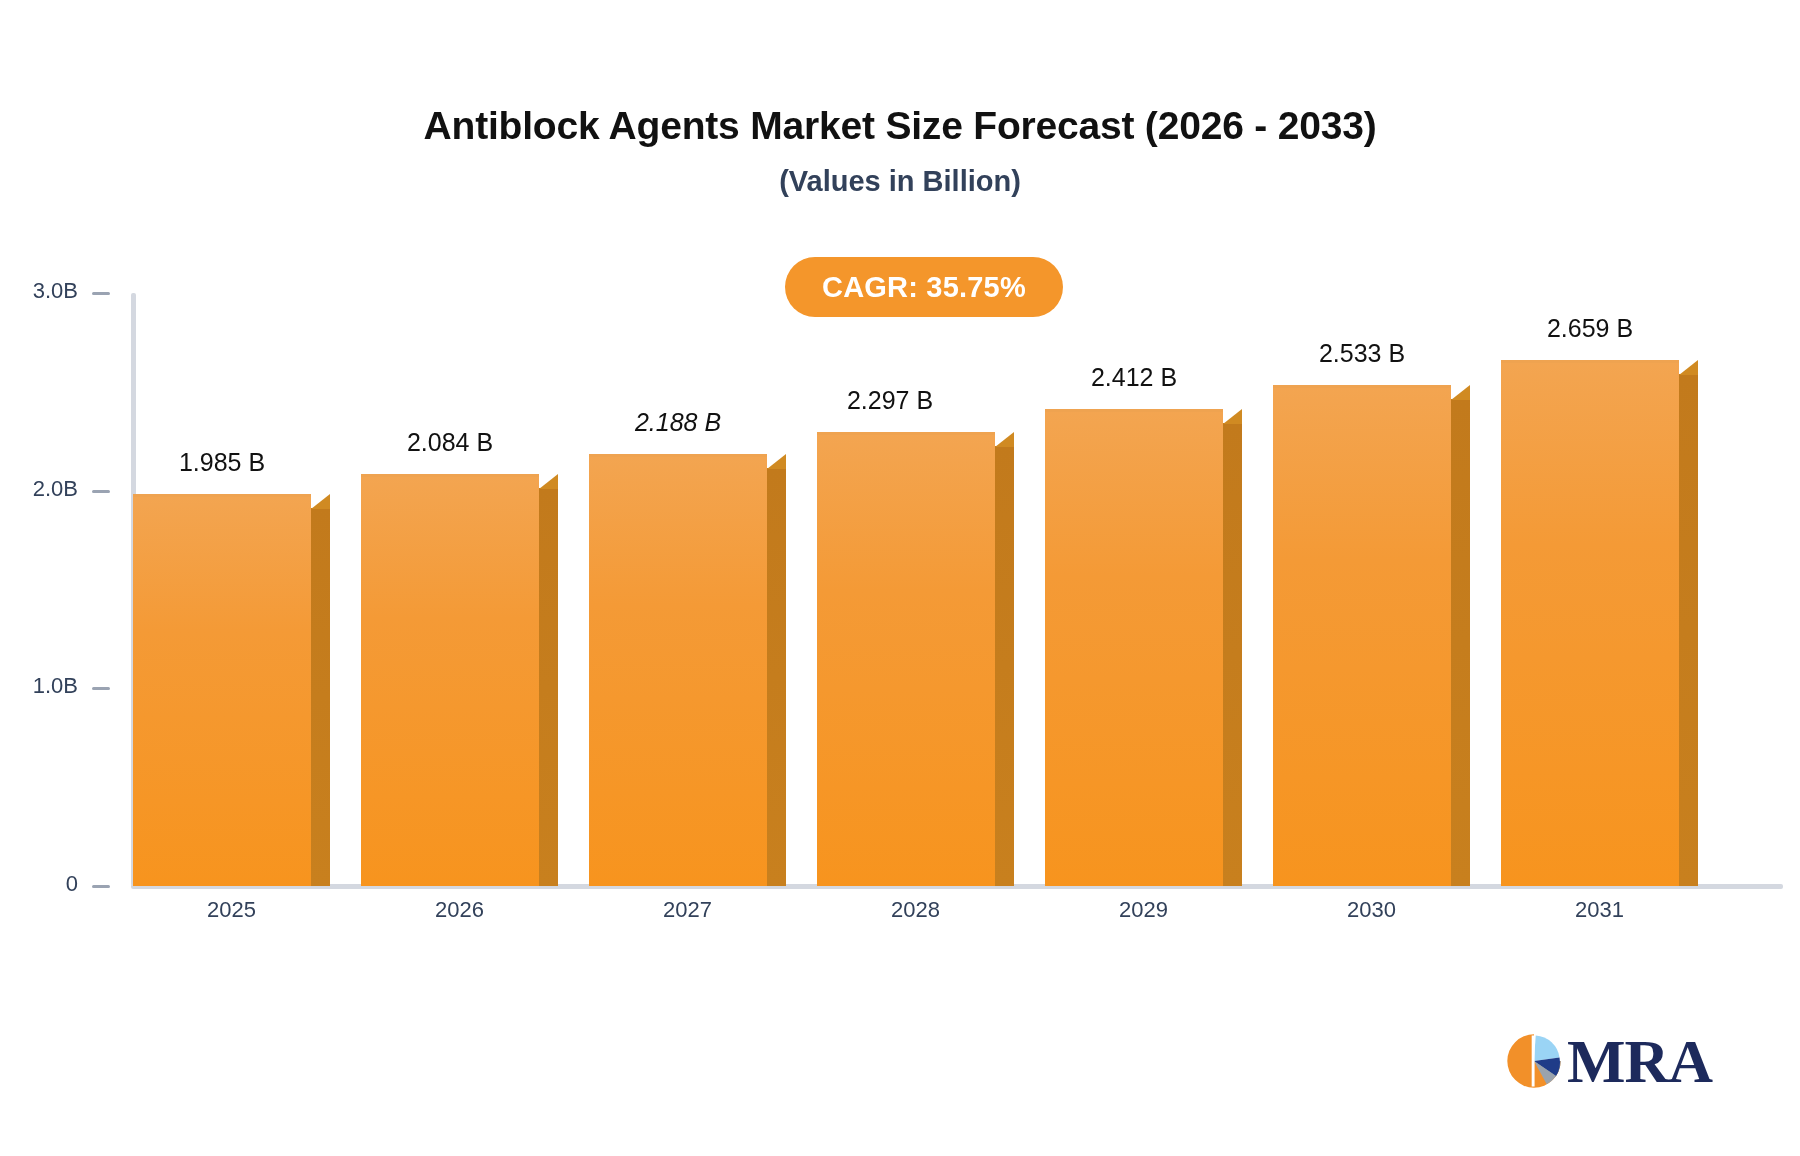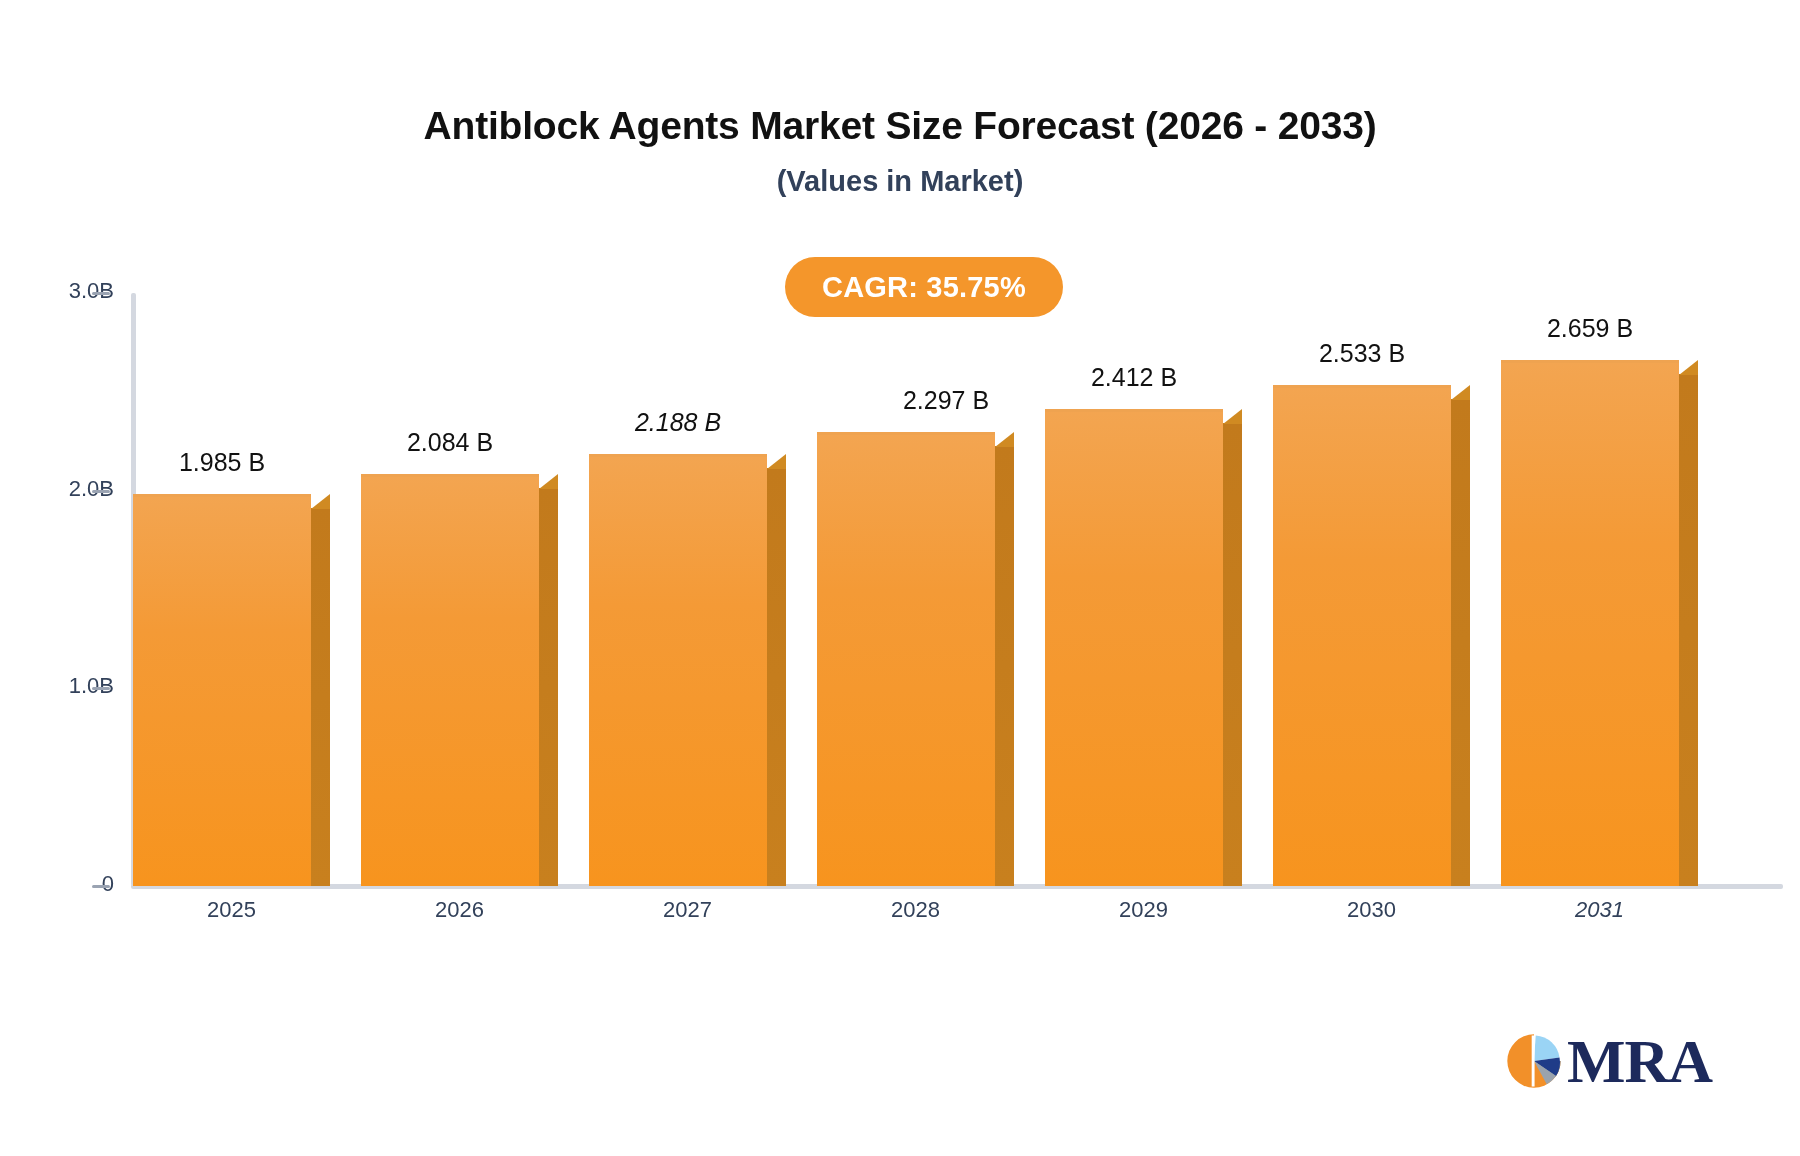--- a/index.html
+++ b/index.html
@@ -95,21 +95,20 @@
   }
 
   .y-tick-label {
     position: absolute;
     right: 1812px;   
     text-align: right;
     font-size: 22px;
     color: #32415a;
     font-weight: 400;
     white-space: nowrap;
-    padding-left: 36px;
   }
   .y-tick-dash {
     position: absolute;
     width: 18px;
     height: 3px;
     background: #9aa3b2;
     border-radius: 2px;
   }
 
   
@@ -196,21 +195,21 @@
     letter-spacing: -1px;
   }
 </style>
 </head>
 <body>
 
 <div id="root">
 
   <div class="title-block">
     <div class="chart-title">Antiblock Agents Market Size Forecast (2026 - 2033)</div>
-    <div class="chart-subtitle">(Values in Market)</div>
+    <div class="chart-subtitle">(Values in Billion)</div>
   </div>
 
   <div class="cagr-badge">CAGR: 35.75%</div>
 
   <div class="plot">
     <div class="y-axis-line"></div>
     <div class="x-axis-line"></div>
     <div id="y-ticks">
         <div class="y-tick-label" style="left: 0px; width: 78px; top: 871px;">0</div>
         <div class="y-tick-dash" style="left: 92px; top: 885px;"></div>
@@ -244,21 +243,21 @@
         <div class="bar-top" style="top: 0px;"></div>
         <div class="bar-top-strip" style="top: 0px;"></div>
       </div>
       <div class="bar-label" style="left: 578px; top: 408px; font-style: italic;">2.188 B</div>
       <div class="bar" style="left: 817px; top: 432px; height: 454px;">
         <div class="bar-front" style="height: 454px;"></div>
         <div class="bar-side" style="height: 440px;"></div>
         <div class="bar-top" style="top: 0px;"></div>
         <div class="bar-top-strip" style="top: 0px;"></div>
       </div>
-      <div class="bar-label" style="left: 846px; top: 386px;">2.297 B</div>
+      <div class="bar-label" style="left: 790px; top: 386px;">2.297 B</div>
       <div class="bar" style="left: 1045px; top: 409px; height: 477px;">
         <div class="bar-front" style="height: 477px;"></div>
         <div class="bar-side" style="height: 463px;"></div>
         <div class="bar-top" style="top: 0px;"></div>
         <div class="bar-top-strip" style="top: 0px;"></div>
       </div>
       <div class="bar-label" style="left: 1034px; top: 363px;">2.412 B</div>
       <div class="bar" style="left: 1273px; top: 385px; height: 501px;">
         <div class="bar-front" style="height: 501px;"></div>
         <div class="bar-side" style="height: 487px;"></div>
@@ -275,21 +274,21 @@
       <div class="bar-label" style="left: 1490px; top: 314px;">2.659 B</div>
     </div>
 
   <div id="x-ticks">
       <div class="x-tick-label" style="left: 131.5px;">2025</div>
       <div class="x-tick-label" style="left: 359.5px;">2026</div>
       <div class="x-tick-label" style="left: 587.5px;">2027</div>
       <div class="x-tick-label" style="left: 815.5px;">2028</div>
       <div class="x-tick-label" style="left: 1043.5px;">2029</div>
       <div class="x-tick-label" style="left: 1271.5px;">2030</div>
-      <div class="x-tick-label" style="left: 1499.5px; font-style: italic;">2031</div>
+      <div class="x-tick-label" style="left: 1499.5px;">2031</div>
     </div>
 
   <div class="logo">
     <span class="logo-mark">
       <svg viewBox="0 0 100 100" width="58" height="58" aria-hidden="true">
         <path d="M50 50 L50 4 A46 46 0 1 0 96 50 Z" fill="#F29029"></path>
         <path d="M50 50 L96 50 A46 46 0 0 1 86 78 Z" fill="#8d99a6"></path>
         <path d="M50 50 L96 50 A46 46 0 0 0 96 50 Z" fill="#F29029"></path>
         <path d="M50 50 L53 6 A44 44 0 0 1 94 44 Z" fill="#9ad4f5"></path>
         <path d="M50 50 L94 44 A44 44 0 0 1 88 76 Z" fill="#1f3c88"></path>

